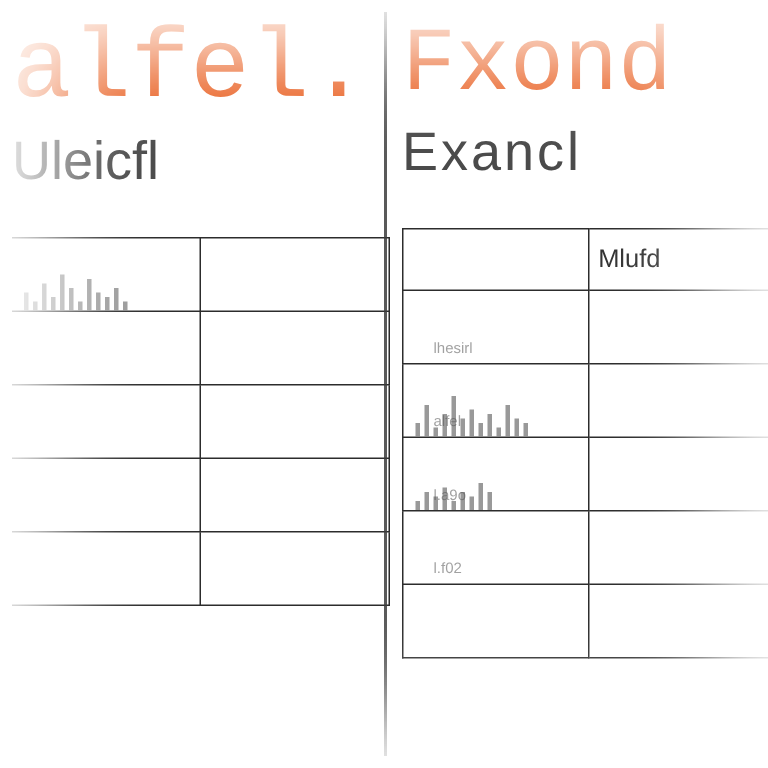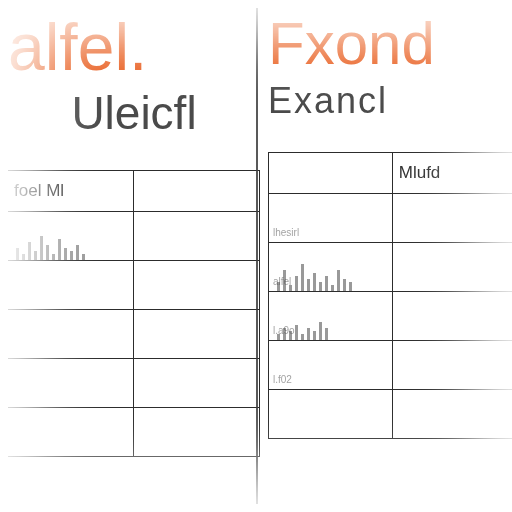--- a/index.html
+++ b/index.html
@@ -45,31 +45,32 @@
     background: #3c3c3c;
     opacity: .85;
   }
 
   .title {
     color: #e85a1a;
     font-weight: 500;
     letter-spacing: 0;
     line-height: 1;
     white-space: nowrap;
+    font-family: Liberation Mono, monospace;
   }
   .title.big { font-size: 66px; }
   .title.big.r { font-size: 60px; }
 
   .sub {
     color: #4a4a4a;
     font-weight: 400;
     white-space: nowrap;
     margin-top: 6px;
   }
-  .sub.l { font-size: 46px; text-align: center; }
+  .sub.l { font-size: 36px; }
   .sub.r { font-size: 36px; letter-spacing: 2px; }
 
   .sheet {
     margin-top: 30px;
     flex: 1;
     position: relative;
   }
   .sheet table {
     border-collapse: collapse;
     width: 100%;
@@ -88,21 +89,21 @@
     text-align: left;
     padding-left: 6px;
     font-weight: 400;
     font-size: 17px;
     color: #333;
     vertical-align: middle;
   }
 
   .rowlabel {
     position: absolute;
-    left: 4px;
+    left: 20px;
     bottom: 4px;
     font-size: 10px;
     color: #555;
     opacity: .55;
     filter: blur(0.5px);
   }
 
   .bars {
     position: absolute;
     left: 8px;
@@ -131,24 +132,20 @@
 
 <div class="canvas">
 
   <div class="col left">
     <div class="title big">alfel.</div>
     <div class="sub l">Uleicfl</div>
 
     <div class="sheet">
       <table>
         <tbody>
-            <tr>
-          <th>foel Ml</th>
-          <th></th>
-        </tr>
         <tr>
           <td>
                 <span class="rowlabel"></span>
               <span class="bars">
                   <span style="height: 12px;"></span>
                   <span style="height: 6px;"></span>
                   <span style="height: 18px;"></span>
                   <span style="height: 9px;"></span>
                   <span style="height: 24px;"></span>
                   <span style="height: 15px;"></span>

